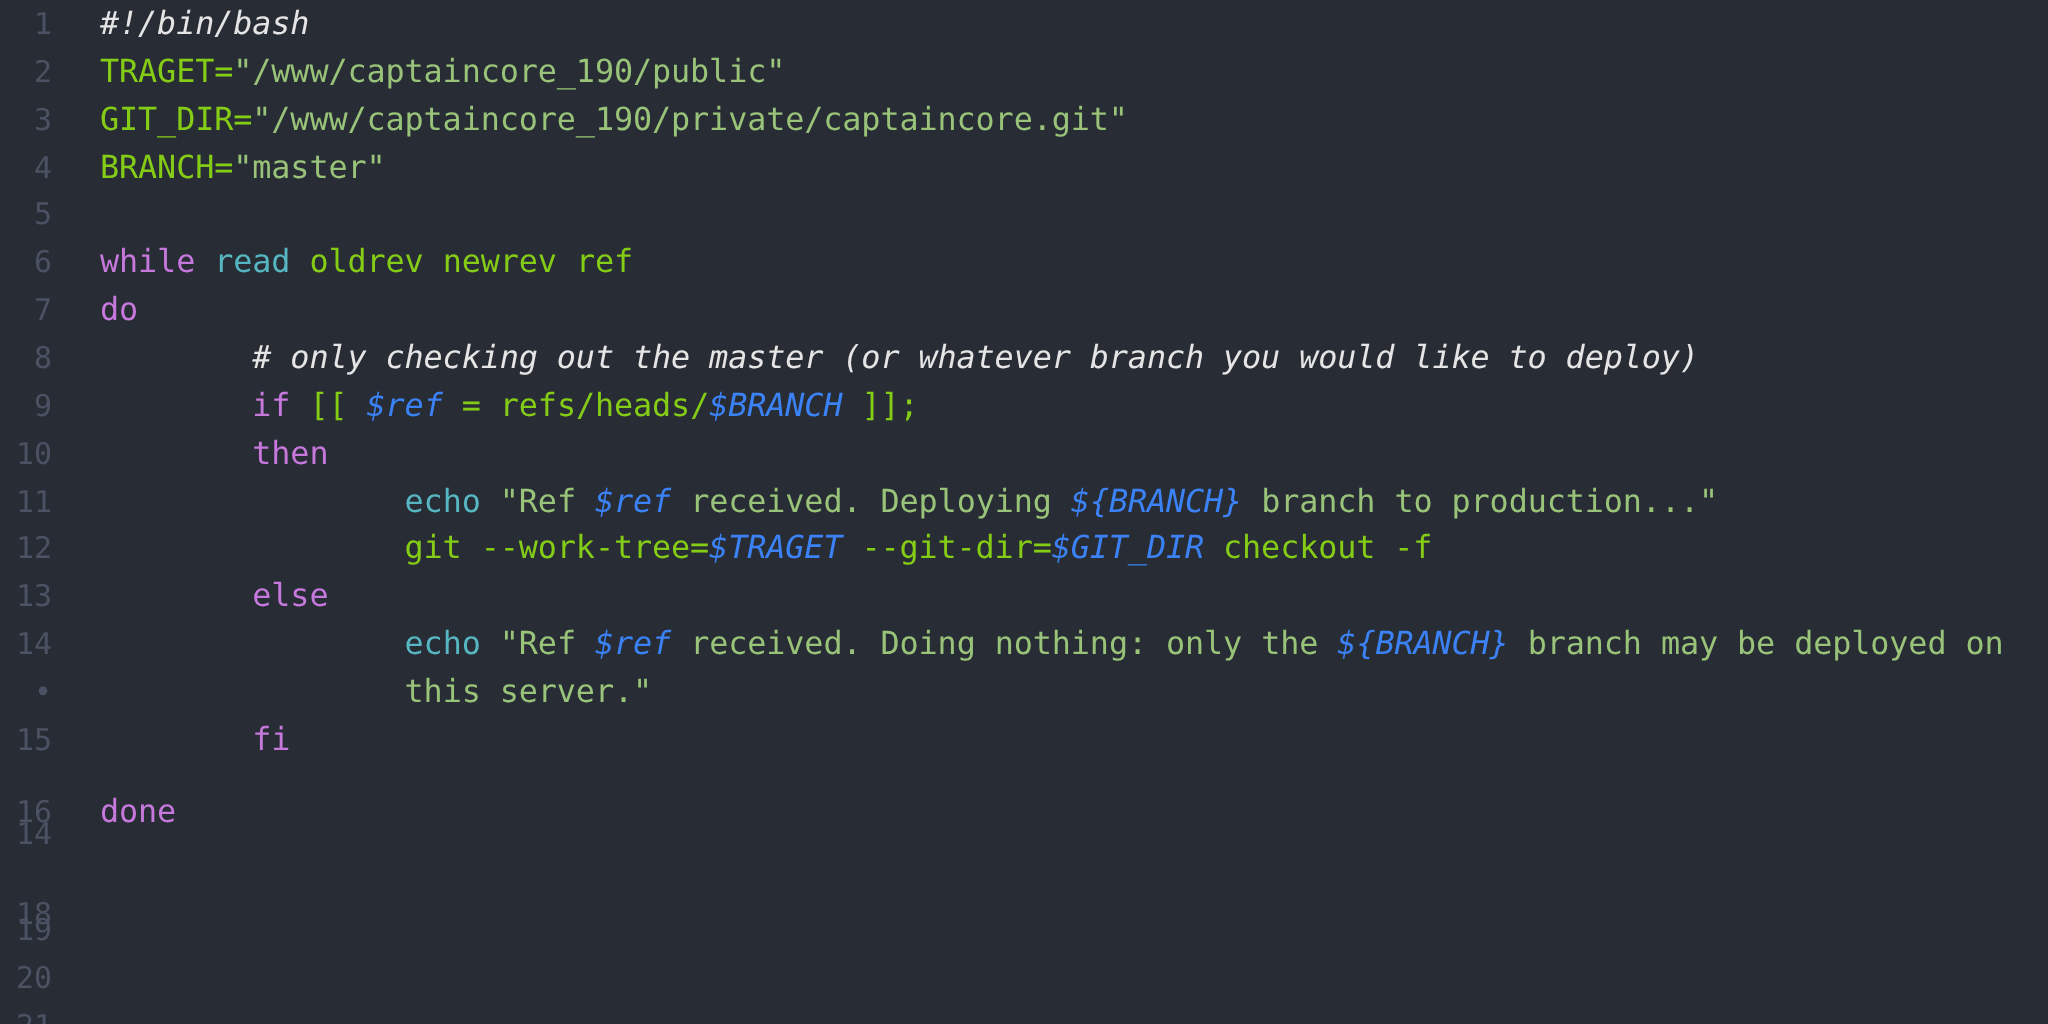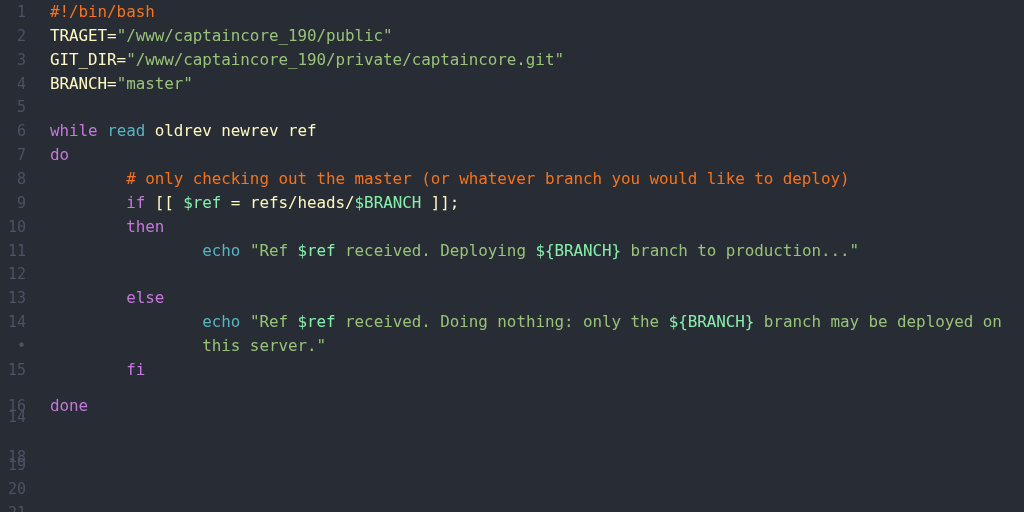--- a/index.html
+++ b/index.html
@@ -16,40 +16,40 @@
   }
   .gutter {
     position:absolute; left:0; width:26px; text-align:right;
     color:#4b5263; font-size:15px;
   }
   .gutter.dot { color:#4b5263; }
   .code { position:absolute; left:50px; color:#abb2bf; letter-spacing:-0.05px; }
   .kw { color:#c678dd; }
   .bi { color:#56b6c2; }
   .str { color:#98c379; }
-  .var { color:#86efac; }
-  .cm { color:#f97316; }
-  .tx { color:#fef9c3; }
+  .var { color:#3b82f6;font-style:italic; }
+  .cm { color:#e5e5e5; font-style:italic; }
+  .tx { color:#84cc16; }
 </style>
 </head>
 <body>
 
 <div class="editor" id="editor">
     <div class="line" style="top: 0px;"><span class="gutter">1</span><span class="code"><span class="cm">#!/bin/bash</span></span></div>
     <div class="line" style="top: 23.85px;"><span class="gutter">2</span><span class="code"><span class="tx">TRAGET=</span><span class="str">"/www/captaincore_190/public"</span></span></div>
     <div class="line" style="top: 47.7px;"><span class="gutter">3</span><span class="code"><span class="tx">GIT_DIR=</span><span class="str">"/www/captaincore_190/private/captaincore.git"</span></span></div>
     <div class="line" style="top: 71.55px;"><span class="gutter">4</span><span class="code"><span class="tx">BRANCH=</span><span class="str">"master"</span></span></div>
     <div class="line" style="top: 95.4px;"><span class="gutter">5</span><span class="code"></span></div>
     <div class="line" style="top: 119.25px;"><span class="gutter">6</span><span class="code"><span class="kw">while</span><span class="tx"> </span><span class="bi">read</span><span class="tx"> oldrev newrev ref</span></span></div>
     <div class="line" style="top: 143.1px;"><span class="gutter">7</span><span class="code"><span class="kw">do</span></span></div>
     <div class="line" style="top: 166.95px;"><span class="gutter">8</span><span class="code"><span class="tx">        </span><span class="cm"># only checking out the master (or whatever branch you would like to deploy)</span></span></div>
     <div class="line" style="top: 190.8px;"><span class="gutter">9</span><span class="code"><span class="tx">        </span><span class="kw">if</span><span class="tx"> [[ </span><span class="var">$ref</span><span class="tx"> = refs/heads/</span><span class="var">$BRANCH</span><span class="tx"> ]];</span></span></div>
     <div class="line" style="top: 214.65px;"><span class="gutter">10</span><span class="code"><span class="tx">        </span><span class="kw">then</span></span></div>
     <div class="line" style="top: 238.5px;"><span class="gutter">11</span><span class="code"><span class="tx">                </span><span class="bi">echo</span><span class="tx"> </span><span class="str">"Ref </span><span class="var">$ref</span><span class="str"> received. Deploying </span><span class="var">${BRANCH}</span><span class="str"> branch to production..."</span></span></div>
-    <div class="line" style="top: 262.35px;"><span class="gutter">12</span></div>
+    <div class="line" style="top: 262.35px;"><span class="gutter">12</span><span class="code"><span class="tx">                git --work-tree=</span><span class="var">$TRAGET</span><span class="tx"> --git-dir=</span><span class="var">$GIT_DIR</span><span class="tx"> checkout -f</span></span></div>
     <div class="line" style="top: 286.2px;"><span class="gutter">13</span><span class="code"><span class="tx">        </span><span class="kw">else</span></span></div>
     <div class="line" style="top: 310.05px;"><span class="gutter">14</span><span class="code"><span class="tx">                </span><span class="bi">echo</span><span class="tx"> </span><span class="str">"Ref </span><span class="var">$ref</span><span class="str"> received. Doing nothing: only the </span><span class="var">${BRANCH}</span><span class="str"> branch may be deployed on</span></span></div>
     <div class="line" style="top: 333.9px;"><span class="gutter dot">•</span><span class="code"><span class="tx">                </span><span class="str">this server."</span></span></div>
     <div class="line" style="top: 357.75px;"><span class="gutter">15</span><span class="code"><span class="tx">        </span><span class="kw">fi</span></span></div>
     <div class="line" style="top: 381.6px; margin-top: 12px;"><span class="gutter">16</span><span class="code"><span class="kw">done</span></span></div>
     <div class="line" style="top: 405.45px;"><span class="gutter">14</span><span class="code"></span></div>
     <div class="line" style="top: 445px; padding-left: 32px;"><span class="gutter">18</span><span class="code"></span></div>
     <div class="line" style="top: 453.15px; padding-left: 48px;"><span class="gutter">19</span><span class="code"></span></div>
     <div class="line" style="top: 477px;"><span class="gutter">20</span><span class="code"></span></div>
     <div class="line" style="top: 500.85px;"><span class="gutter">21</span><span class="code"></span></div>

